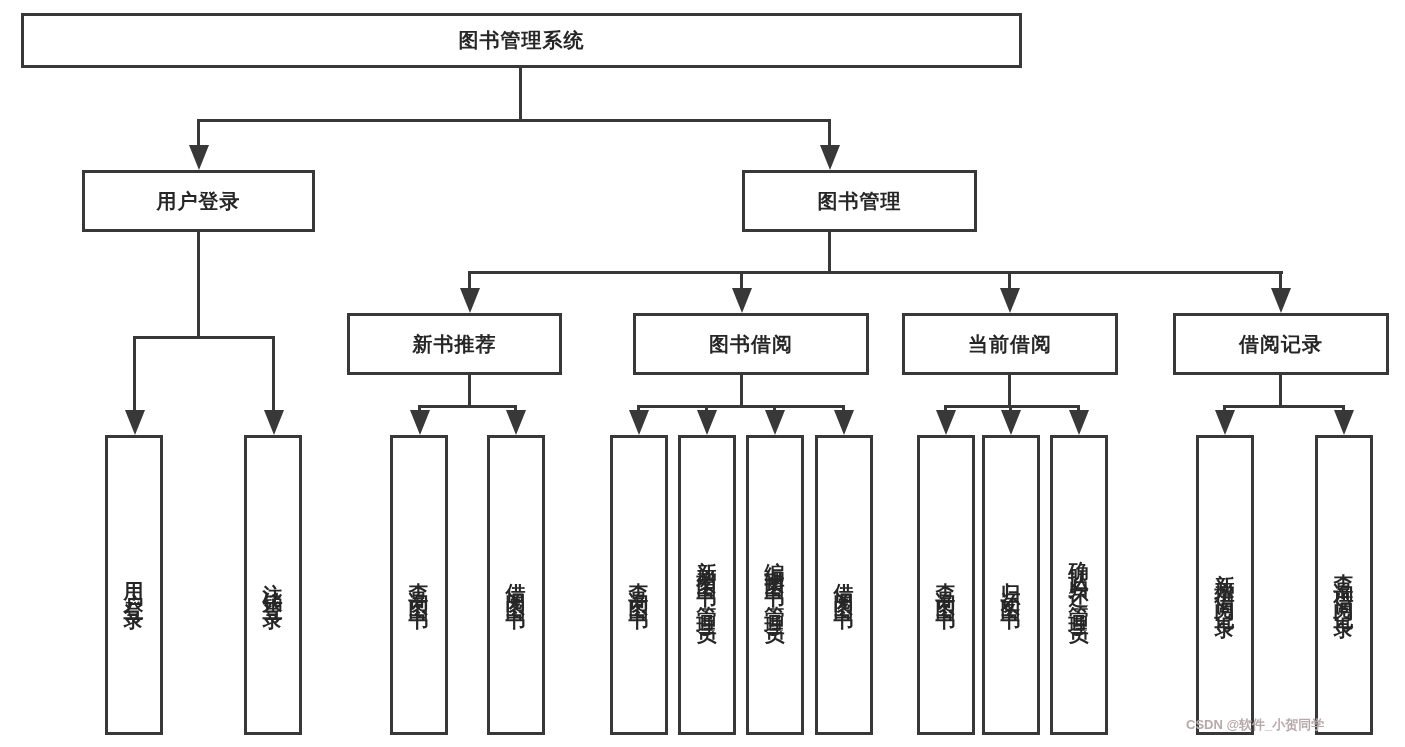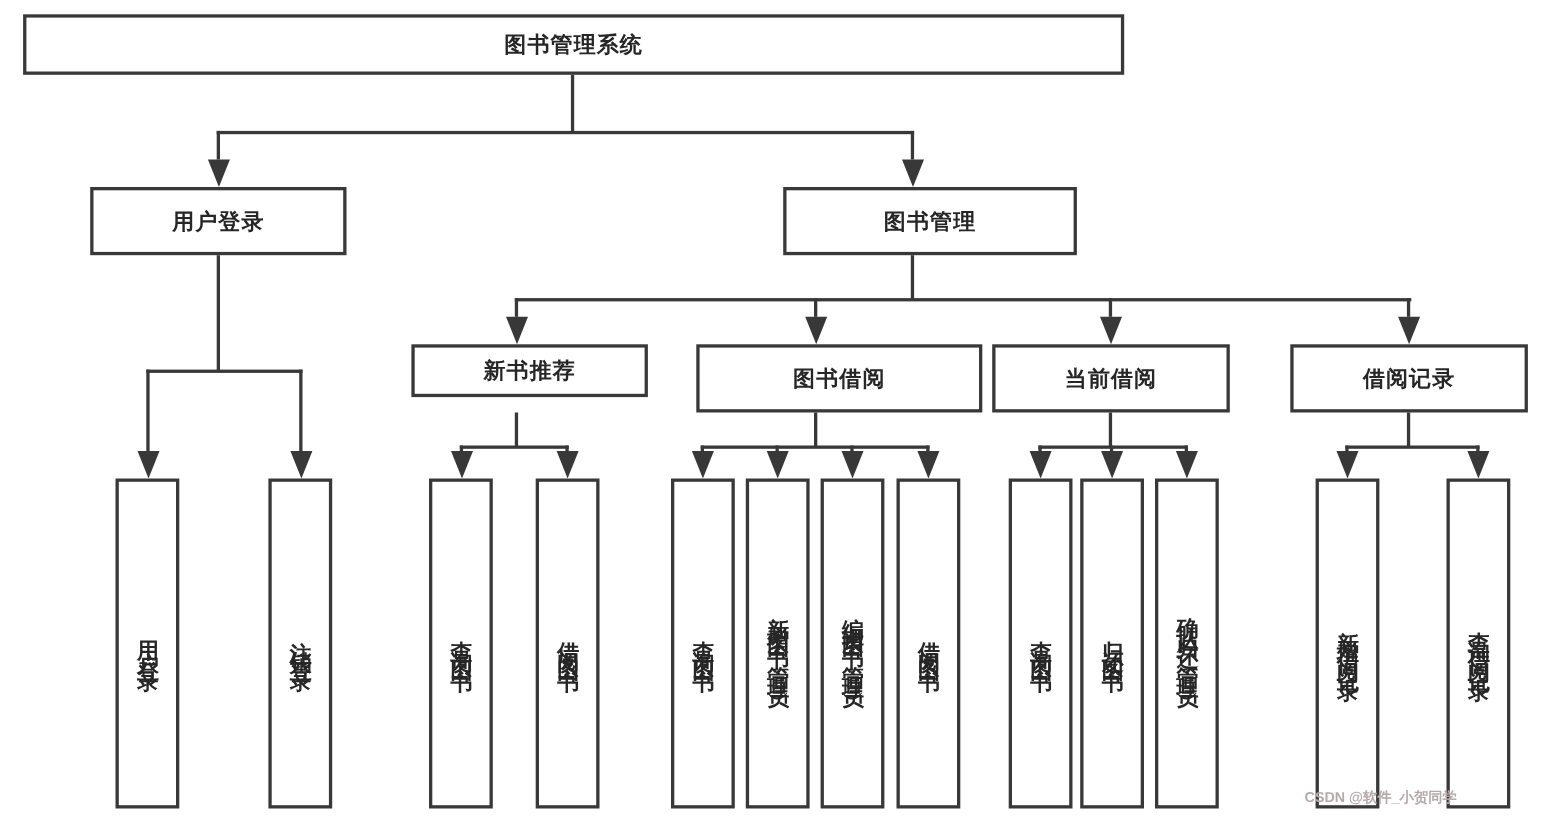--- a/index.html
+++ b/index.html
@@ -44,40 +44,40 @@
   </div>
 
   <div class="vline" style="left:519px;top:68px;height:53px"></div>
   <div class="hline" style="left:197px;top:119px;width:634px"></div>
   <div class="drop" style="left:197px;top:119px;height:26px"></div>
   <div class="drop" style="left:828px;top:119px;height:26px"></div>
 
   <div class="hnode" style="left:82px;top:170px;width:233px;height:62px">
     <span>用户登录</span>
   </div>
-  <div class="hnode" style="left:712px;top:170px;width:267px;height:62px">
+  <div class="hnode" style="left:742px;top:170px;width:235px;height:62px">
     <span>图书管理</span>
   </div>
 
   <div class="vline" style="left:197px;top:232px;height:105px"></div>
   <div class="hline" style="left:133px;top:336px;width:142px"></div>
   <div class="drop" style="left:133px;top:336px;height:74px"></div>
   <div class="drop" style="left:272px;top:336px;height:74px"></div>
 
   <div class="vline" style="left:828px;top:232px;height:41px"></div>
   <div class="hline" style="left:468px;top:271px;width:815px"></div>
   <div class="drop" style="left:468px;top:271px;height:17px"></div>
   <div class="drop" style="left:740px;top:271px;height:17px"></div>
   <div class="drop" style="left:1008px;top:271px;height:17px"></div>
   <div class="drop" style="left:1279px;top:271px;height:17px"></div>
 
-  <div class="hnode" style="left:374px;top:313px;width:215px;height:48px">
+  <div class="hnode" style="left:347px;top:313px;width:215px;height:62px">
     <span>新书推荐</span>
   </div>
-  <div class="hnode" style="left:633px;top:313px;width:260px;height:62px">
+  <div class="hnode" style="left:633px;top:313px;width:236px;height:62px">
     <span>图书借阅</span>
   </div>
   <div class="hnode" style="left:902px;top:313px;width:216px;height:62px">
     <span>当前借阅</span>
   </div>
   <div class="hnode" style="left:1173px;top:313px;width:216px;height:62px">
     <span>借阅记录</span>
   </div>
 
   <div class="vline" style="left:468px;top:375px;height:32px"></div>

